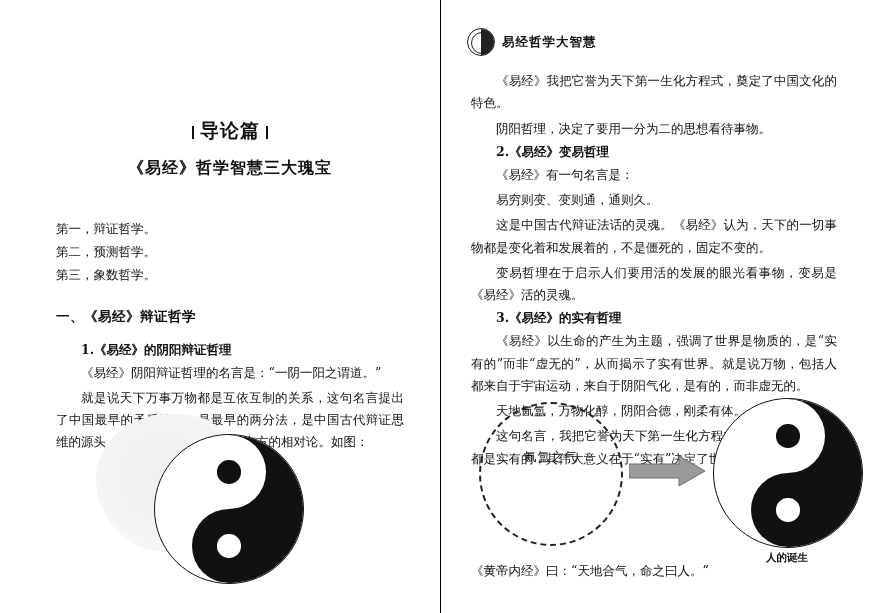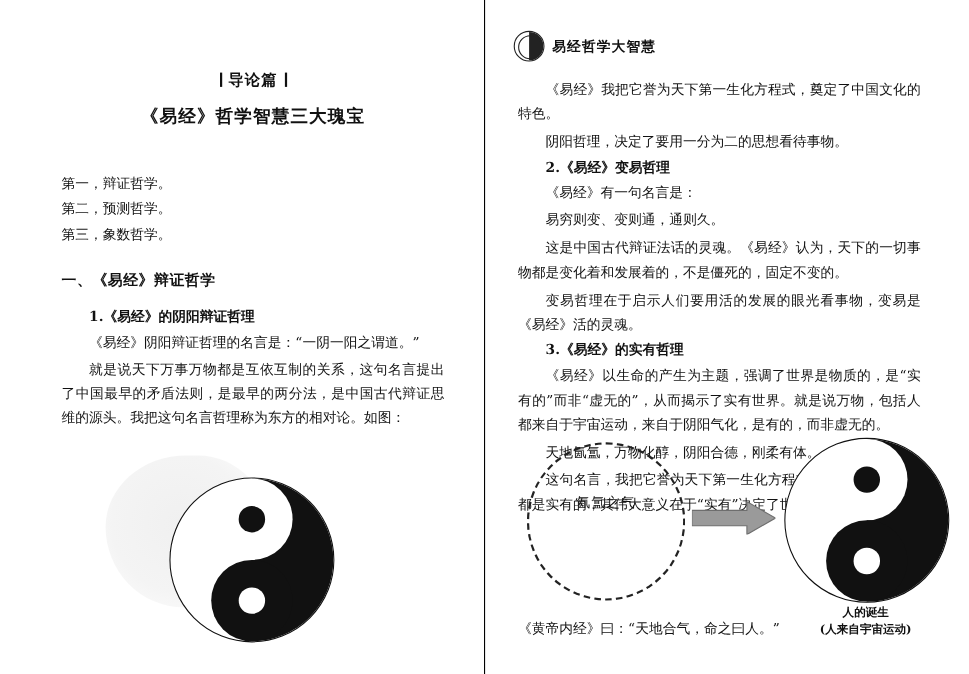--- a/index.html
+++ b/index.html
@@ -35,23 +35,23 @@
     height: 613px;
   }
   .page-right {
     width: 440px;
     height: 613px;
     padding: 0 44px 0 30px;
   }
 
   
   .chapter-tag {
-    margin-top: 64px;
+    margin-top: 118px;
     text-align: center;
-    font-size: 14px;
+    font-size: 19px;
     letter-spacing: 1px;
     font-weight: bold;
     color: #111;
   }
   .chapter-tag .bar {
     display: inline-block;
     width: 2px;
     height: 13px;
     background: #111;
     vertical-align: -2px;
@@ -326,21 +326,20 @@
       <div class="taiji taiji-right">
         <div class="dark-half"></div>
         <div class="lobe-top"></div>
         <div class="lobe-bot"></div>
         <div class="dot-dark"></div>
         <div class="dot-light"></div>
       </div>
 
       <div class="fig-caption">
         <div>人的诞生</div>
-        <div>(人来自宇宙运动)</div>
       </div>
     </div>
 
     <div class="quote-line">《黄帝内经》曰：“天地合气，命之曰人。”</div>
 
   </div>
 
 </div>
 
 </body></html>

